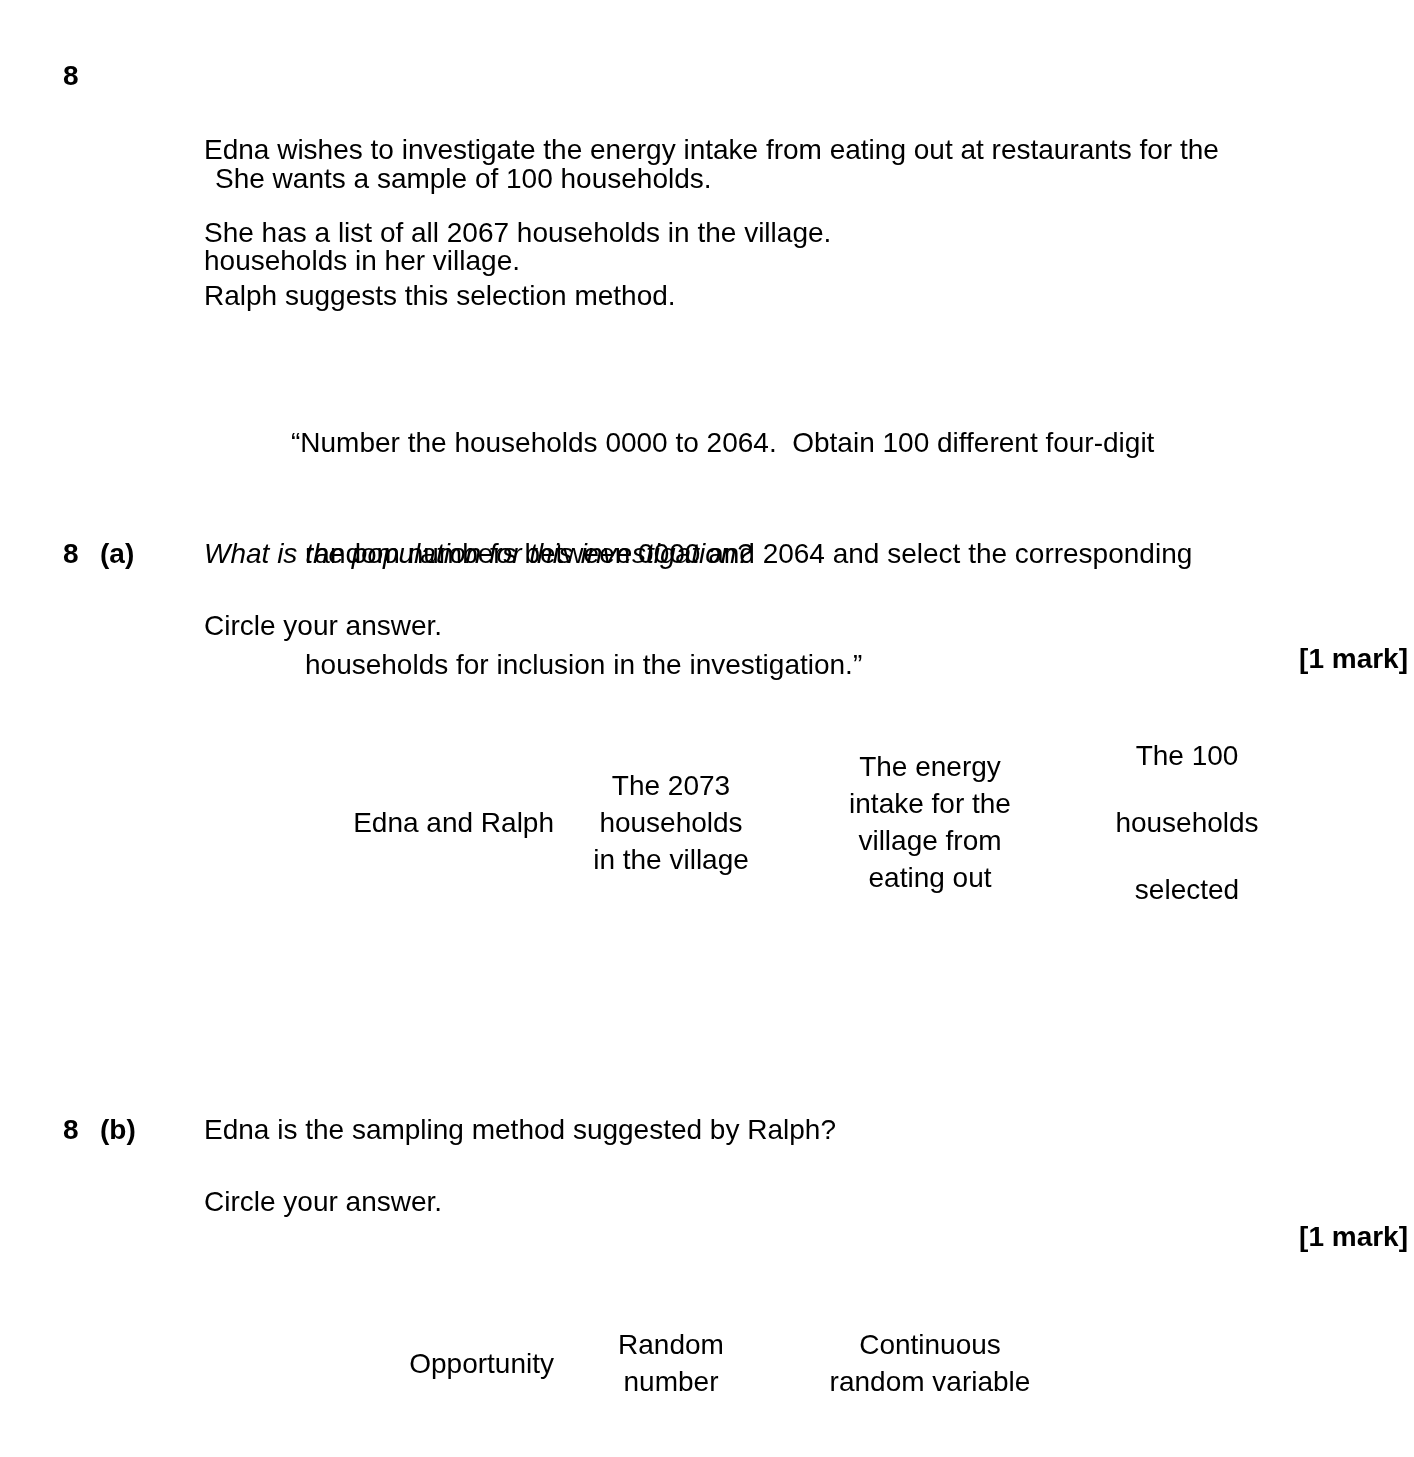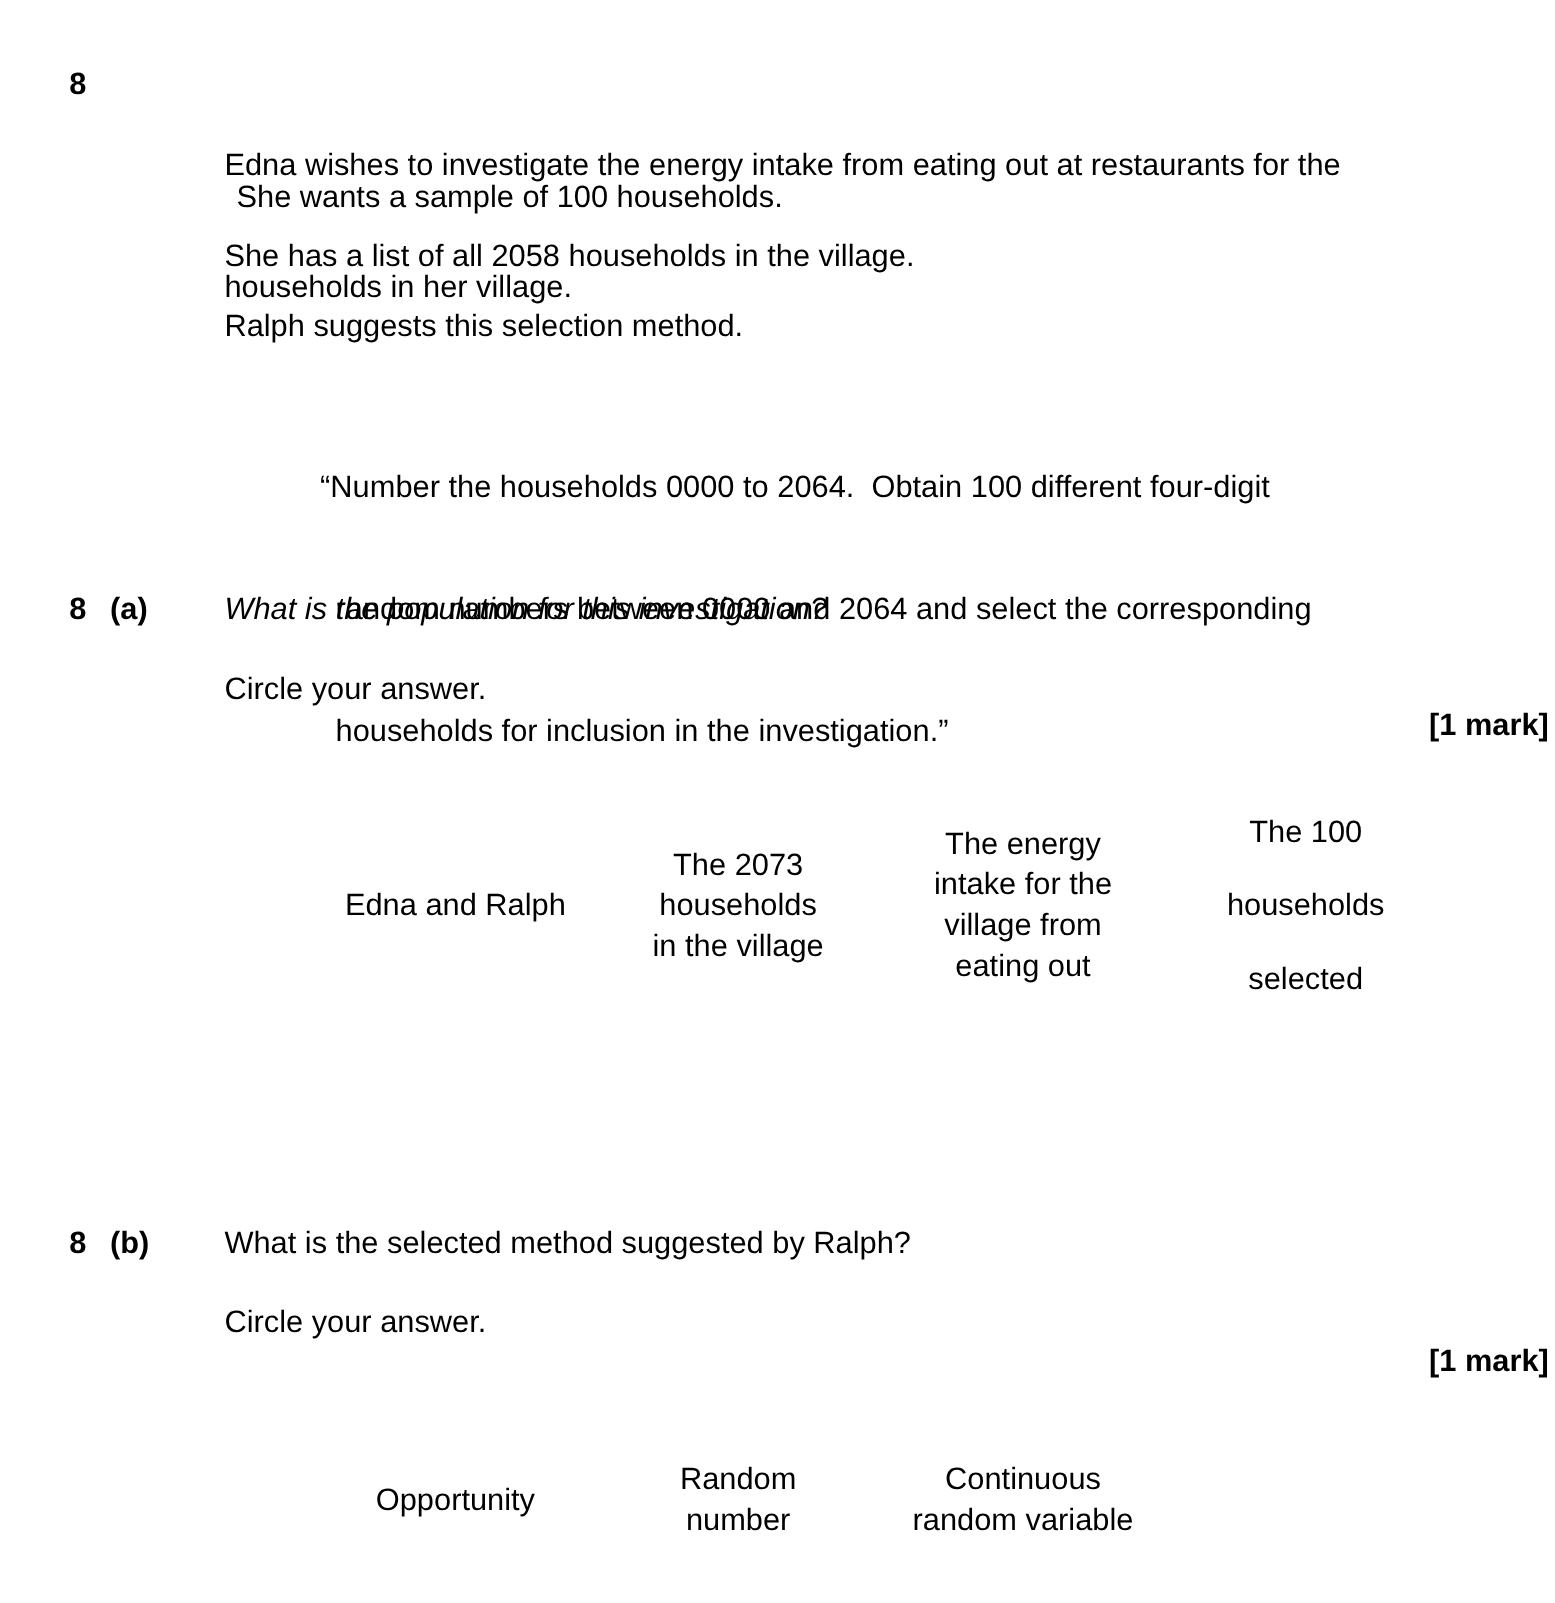--- a/index.html
+++ b/index.html
@@ -29,40 +29,40 @@
     position: absolute;
     width: 280px;
     display: flex;
     flex-direction: column;
     justify-content: center;
     text-align: center;
   }
   .opt-row.row-a .opt { top: 0; height: 160px; }
   .opt-row.row-b .opt { top: 0; height: 80px; }
   .opt .line { display: block; white-space: pre-wrap; }
-  .c1 { left: 274px; }
+  .c1 { left: 274px; align-items: flex-end; }
   .c2 { left: 531px; }
   .c3 { left: 790px; }
   .c4 { left: 1047px; gap: 30px; }
 </style>
 </head>
 <body>
 
 <div class="page">
 
   <div class="abs bold" style="left:63px; top:57px;">8</div>
 
   <div class="abs" style="left:204px; top:57px; width:1140px;">
     <div>Edna wishes to investigate the energy intake from eating out at restaurants for the</div>
     <div>households in her village.</div>
   </div>
 
   <div class="abs" style="left:215px; top:160px;">She wants a sample of 100 households.</div>
 
-  <div class="abs" style="left:204px; top:214px;">She has a list of all 2058 households in the village.</div>
+  <div class="abs" style="left:204px; top:214px;">She has a list of all 2067 households in the village.</div>
 
   <div class="abs" style="left:204px; top:277px;">Ralph suggests this selection method.</div>
 
   <div class="abs" style="left:291px; top:350px; width:1030px;">
     <div class="quote-line">“Number the households 0000 to 2064.  Obtain 100 different four-digit</div>
     <div class="quote-line indented">random numbers between 0000 and 2064 and select the corresponding</div>
     <div class="quote-line indented">households for inclusion in the investigation.”</div>
   </div>
 
   <div class="abs bold" style="left:63px; top:535px;">8</div>
@@ -90,21 +90,21 @@
     </div>
     <div class="opt c4">
       <span class="line">The 100</span>
       <span class="line">households</span>
       <span class="line">selected</span>
     </div>
   </div>
 
   <div class="abs bold" style="left:63px; top:1111px;">8</div>
   <div class="abs bold" style="left:100px; top:1111px;">(b)</div>
-  <div class="abs" style="left:204px; top:1111px;">What is the selected method suggested by Ralph?</div>
+  <div class="abs" style="left:204px; top:1111px;">Edna is the sampling method suggested by Ralph?</div>
 
   <div class="abs" style="left:204px; top:1183px;">Circle your answer.</div>
 
   <div class="marks" style="top:1218px;">[1 mark]</div>
 
   <div class="opt-row row-b" style="top:1323px; height:80px;">
     <div class="opt c1">
       <span class="line">Opportunity</span>
     </div>
     <div class="opt c2">

